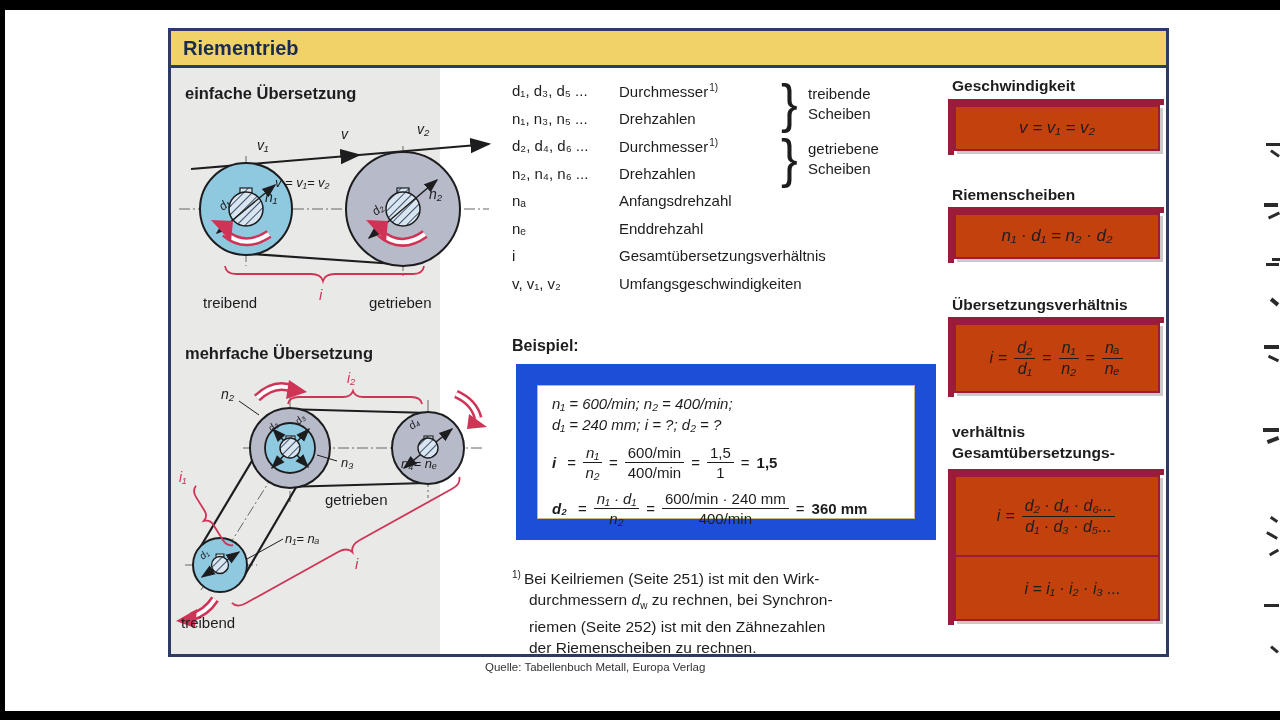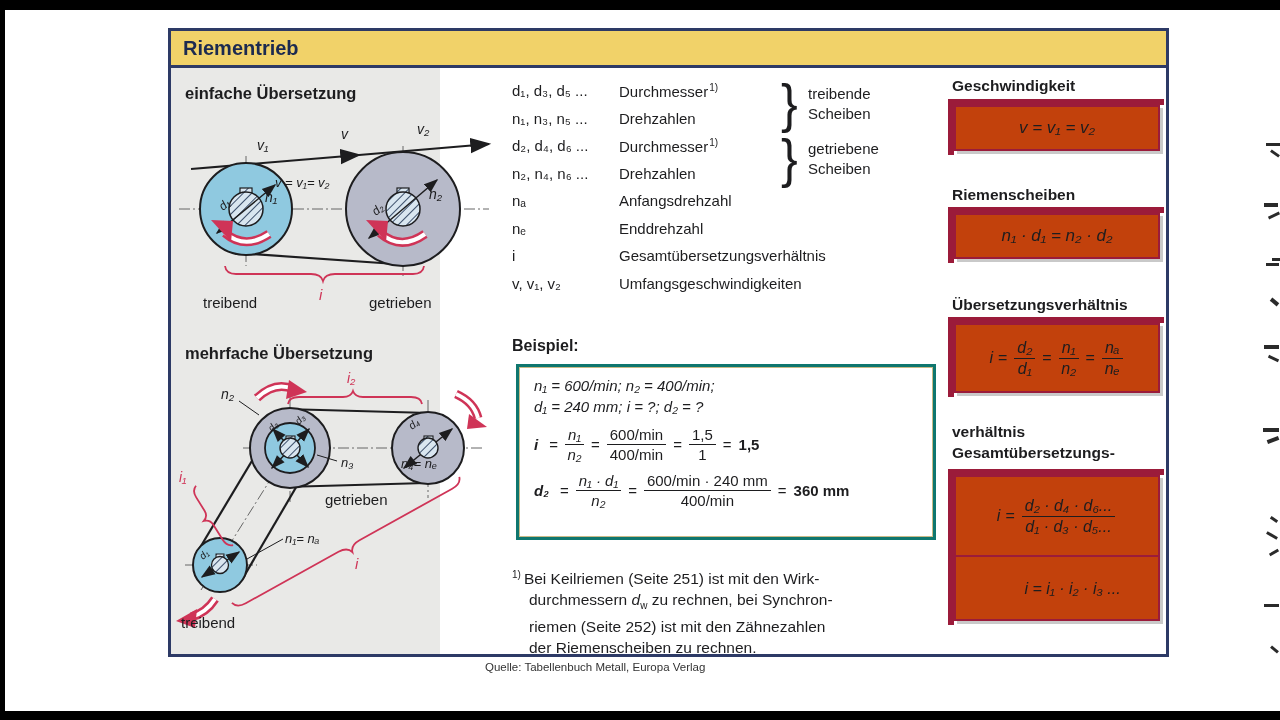--- a/index.html
+++ b/index.html
@@ -38,22 +38,22 @@
   .defrow sup{font-size:10px;margin-left:1px;}
   .brace{position:absolute;font-size:50px;font-weight:300;line-height:1;transform:scaleY(1.08);color:#1d1d1f;}
   #brace1{left:610px;top:48px}
   #brace2{left:610px;top:103px}
   .bracelabel{position:absolute;font-size:15px;line-height:20px;}
   #bl1{left:637px;top:53px}
   #bl2{left:637px;top:108px}
 
   
   .bsp-h{position:absolute;left:341px;top:306px;font-weight:bold;font-size:16px;}
-  .bsp{position:absolute;left:345px;top:333px;width:420px;height:176px;background:#0f766e;
-       padding:3px;box-sizing:border-box;}
+  .bsp{position:absolute;left:345px;top:333px;width:420px;height:176px;background:#1d4ed8;
+       padding:21px;box-sizing:border-box;}
   .bsp-inner{width:100%;height:100%;background:#fff;border:1px solid #c9b987;box-sizing:border-box;
              padding:7px 0 0 14px;font-size:15px;}
   .given{line-height:21px;}
   .eqrow{display:flex;align-items:center;margin-top:9px;font-size:15px;}
   .eqrow .lhs{font-weight:bold;font-style:italic;margin-right:6px;}
   .eqrow .op{margin:0 5px;}
   .eqrow .res{font-weight:bold;margin-left:2px;}
   .frac{display:inline-flex;flex-direction:column;align-items:center;vertical-align:middle;margin:0 2px;}
   .frac .fn2{border-bottom:1.5px solid #1d1d1f;padding:0 3px 1px;}
   .frac .fd2{padding-top:1px;}

